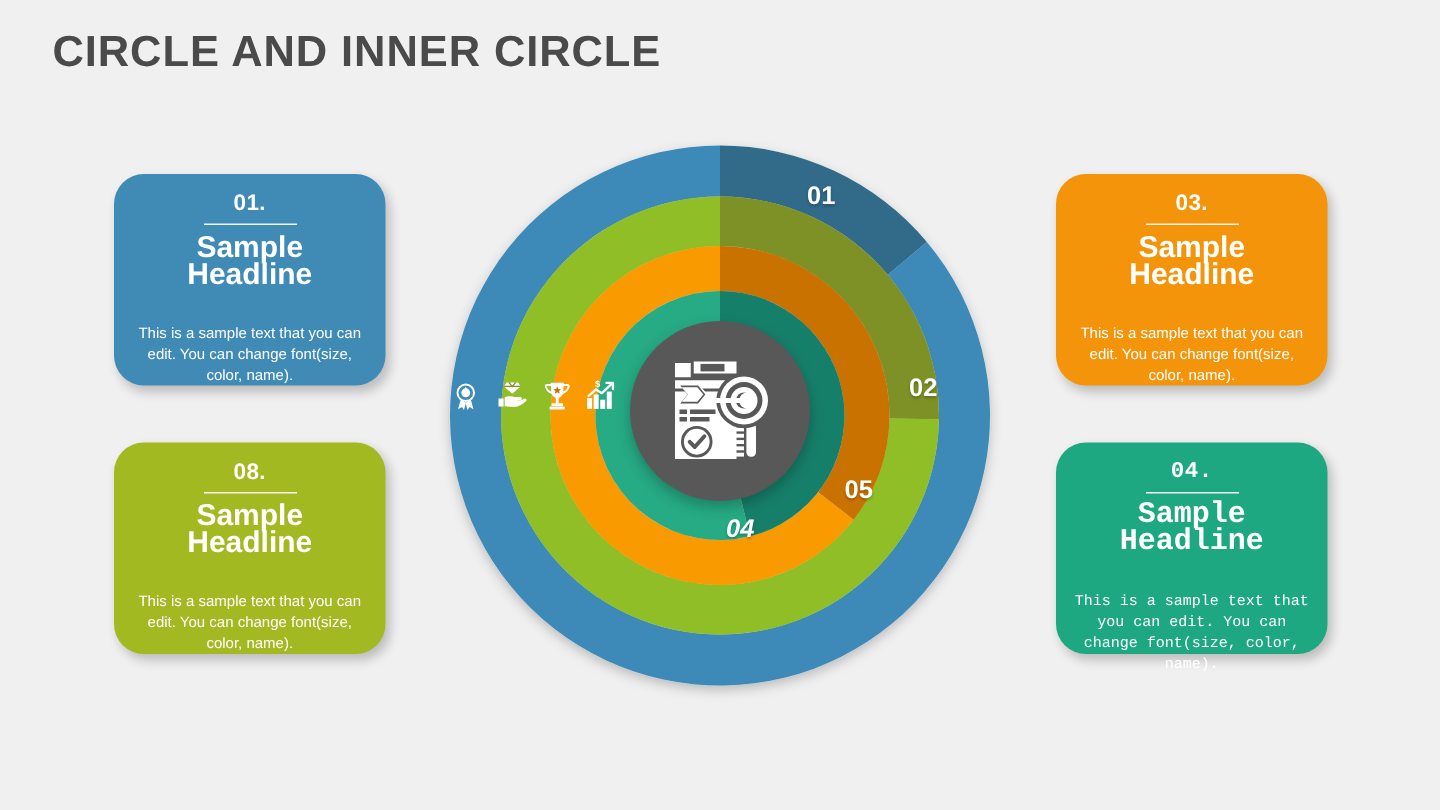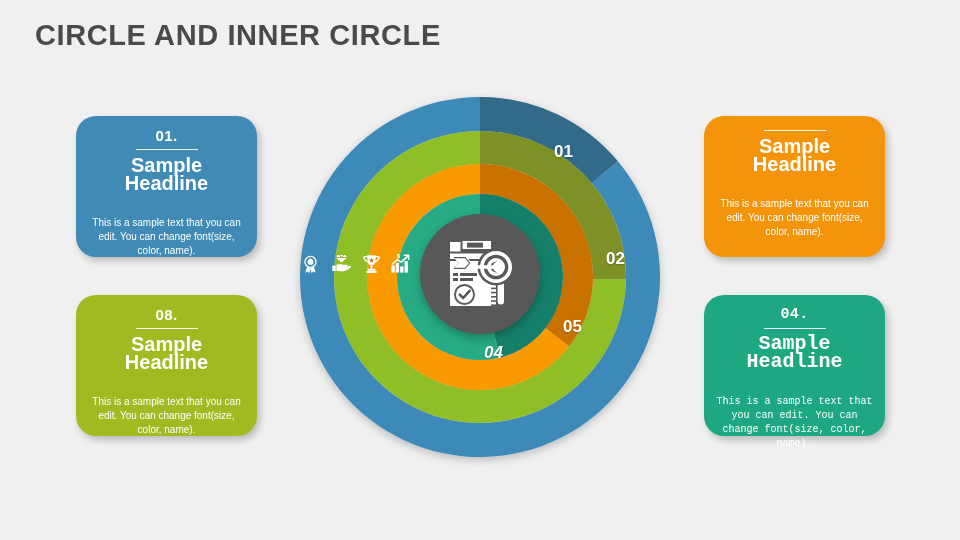--- a/index.html
+++ b/index.html
@@ -87,21 +87,21 @@
 
   .ring-label {
     position: absolute;
     font-size: 17px;
     font-weight: bold;
     color: #ffffff;
     text-shadow: 0 1px 2px rgba(0,0,0,0.25);
     white-space: nowrap;
     pointer-events: none;
   }
-  #ring-label-01 { left: 269px; top: 24px; margin-top: 21px; }
+  #ring-label-01 { left: 253px; top: 24px; }
   #ring-label-02 { left: 321px; top: 152px; text-align: right; }
   #ring-label-03 { left: 278px; top: 220px; }
   #ring-label-04 { left: 199px; top: 246px; font-style: italic; }
 
   
   .mini-icon {
     position: absolute;
     width: 21px;
     height: 21px;
     pointer-events: none;
@@ -143,20 +143,21 @@
 </div>
 
 <div class="card" id="card-02" style="background: rgb(163, 185, 34);">
   <div class="card-number">08.</div>
   <div class="card-divider"></div>
   <div class="card-headline">Sample Headline</div>
   <div class="card-body">This is a sample text that you can edit. You can change font(size, color, name).</div>
 </div>
 
 <div class="card" id="card-03" style="background: rgb(244, 148, 11);">
+  <div class="card-number">03.</div>
   <div class="card-divider"></div>
   <div class="card-headline">Sample Headline</div>
   <div class="card-body">This is a sample text that you can edit. You can change font(size, color, name).</div>
 </div>
 
 <div class="card" id="card-04" style="background: rgb(30, 168, 130); font-family: Liberation Mono, monospace;">
   <div class="card-number">04.</div>
   <div class="card-divider"></div>
   <div class="card-headline">Sample Headline</div>
   <div class="card-body">This is a sample text that you can edit. You can change font(size, color, name).</div>

